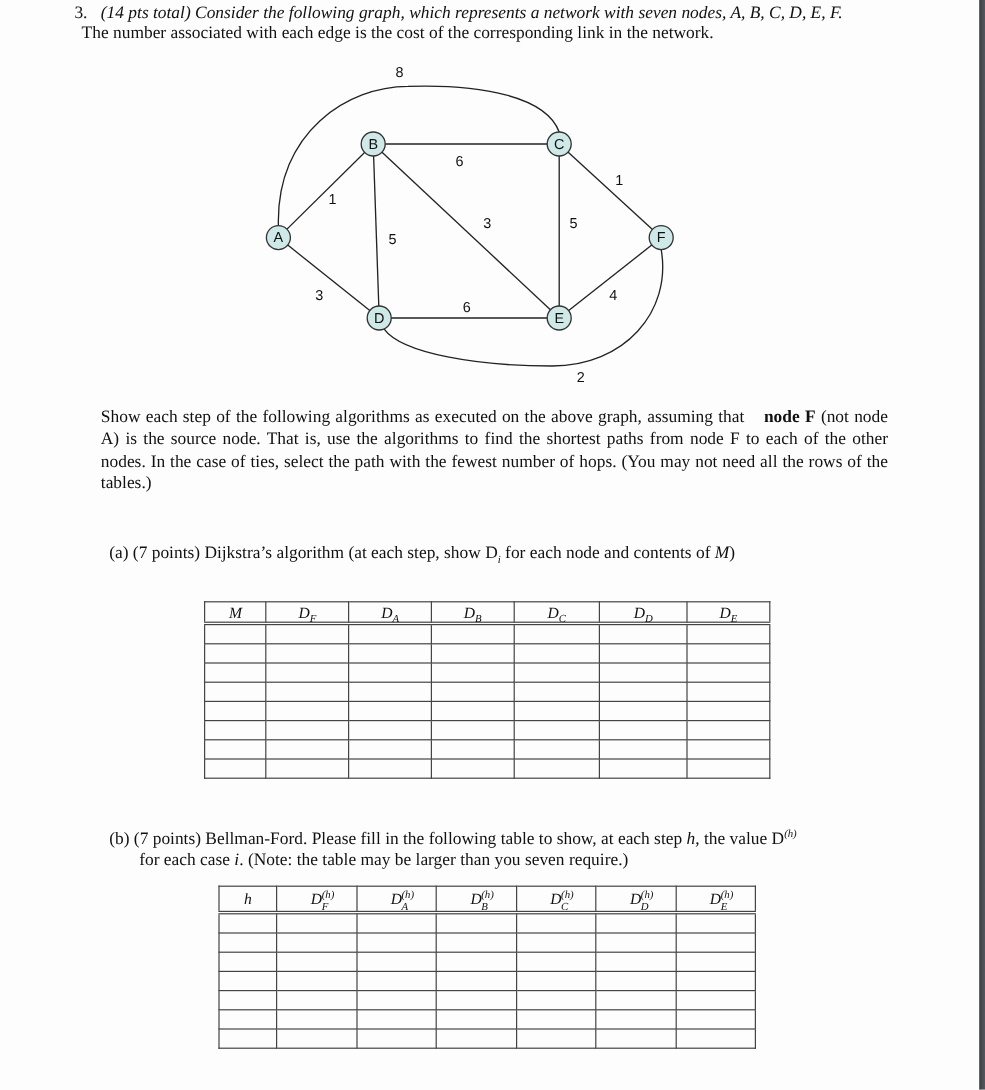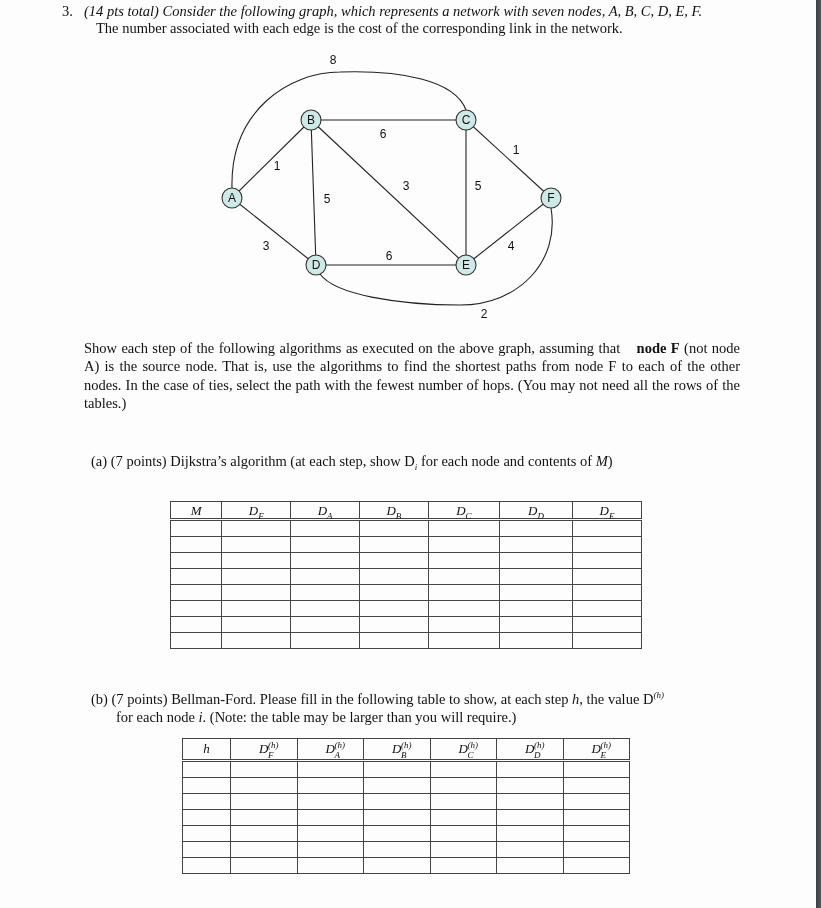--- a/index.html
+++ b/index.html
@@ -13,21 +13,21 @@
     position: absolute; left: 816px; top: 0; width: 5px; height: 908px;
     background: linear-gradient(to right, #3a3e42, #555a5e);
   }
   .q-head {
     position: absolute; left: 62px; top: 2px; width: 700px;
     font-size: 14.5px; line-height: 19px;
     font-family: "Liberation Serif", serif;
   }
   .q-num { position: absolute; left: 0; top: 0; }
   .q-line1 { position: absolute; left: 22px; top: 0; white-space: nowrap; font-style: italic; }
-  .q-line2 { position: absolute; left: 34px; top: 17px; white-space: nowrap; }
+  .q-line2 { position: absolute; left: 6px; top: 17px; white-space: nowrap; }
   .it { font-style: italic; }
 
   svg.graph { position: absolute; left: 0; top: 0; }
   .edge { stroke: #222; stroke-width: 1.1; fill: none; }
   .node-circle { fill: #cfe9e9; stroke: #333; stroke-width: 1.1; }
   .node-label { font-family: "Liberation Sans", sans-serif; font-size: 12px; fill: #111; text-anchor: middle; dominant-baseline: central; }
   .edge-label { font-family: "Liberation Sans", sans-serif; font-size: 12px; fill: #111; text-anchor: middle; dominant-baseline: central; }
 
   .instructions {
     position: absolute; left: 84px; top: 339px; width: 656px;
@@ -216,21 +216,21 @@
         <td></td>
         <td></td>
         <td></td>
         <td></td>
         <td></td>
       </tr>
     </tbody>
 </table>
 
 <div class="part part-b1"><span>(b) (7 points) Bellman-Ford. Please fill in the following table to show, at each step </span><span class="it">h</span><span>, the value D</span><sup class="it">(h)</sup></div>
-<div class="part part-b2"><span>for each node </span><span class="it">i</span><span>. (Note: the table may be larger than you will require.)</span></div>
+<div class="part part-b2"><span>for each case </span><span class="it">i</span><span>. (Note: the table may be larger than you seven require.)</span></div>
 
 <table class="grid bellman">
   <thead>
     <tr>
       <th><span>h</span></th>
       <th><span class="dh"><span>D</span><span class="sup">(h)</span><span class="sub">F</span></span></th>
       <th><span class="dh"><span>D</span><span class="sup">(h)</span><span class="sub">A</span></span></th>
       <th><span class="dh"><span>D</span><span class="sup">(h)</span><span class="sub">B</span></span></th>
       <th><span class="dh"><span>D</span><span class="sup">(h)</span><span class="sub">C</span></span></th>
       <th><span class="dh"><span>D</span><span class="sup">(h)</span><span class="sub">D</span></span></th>

